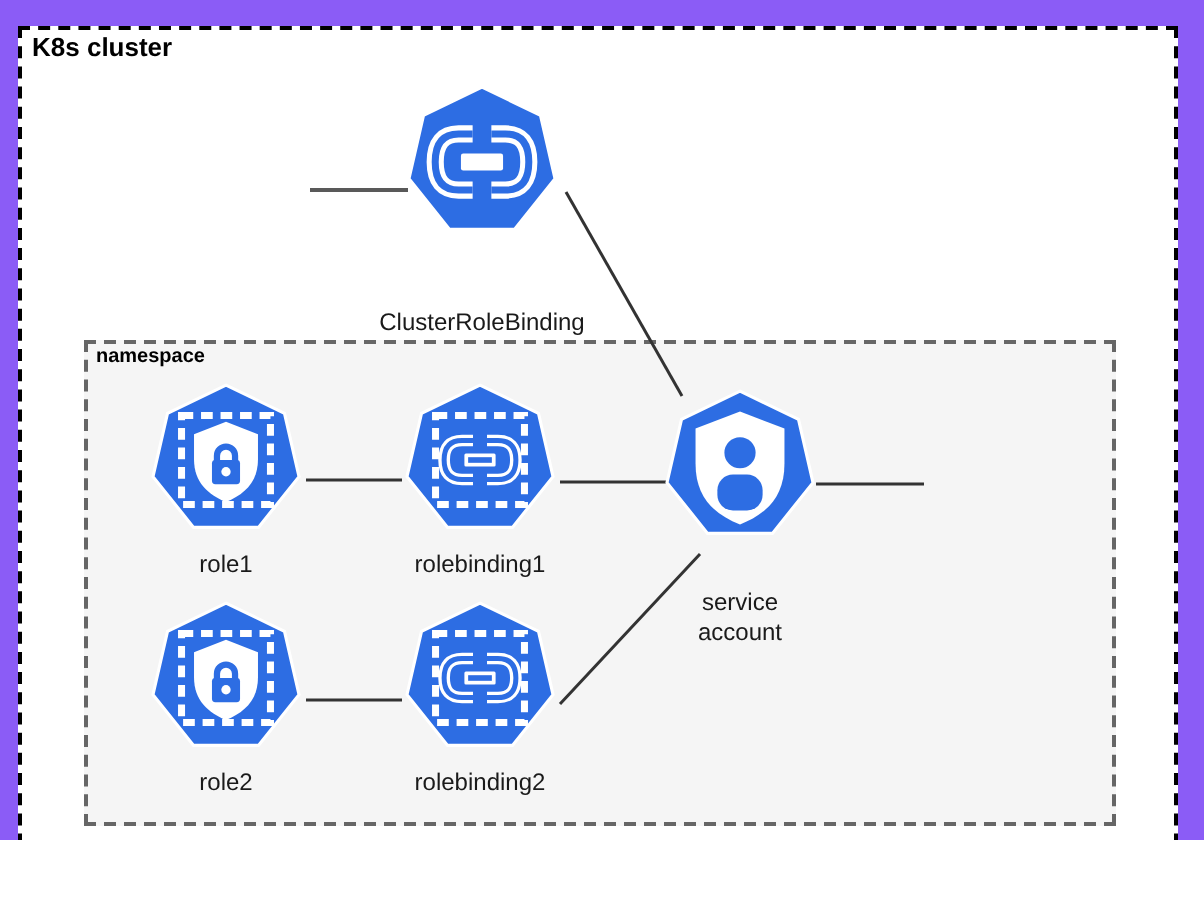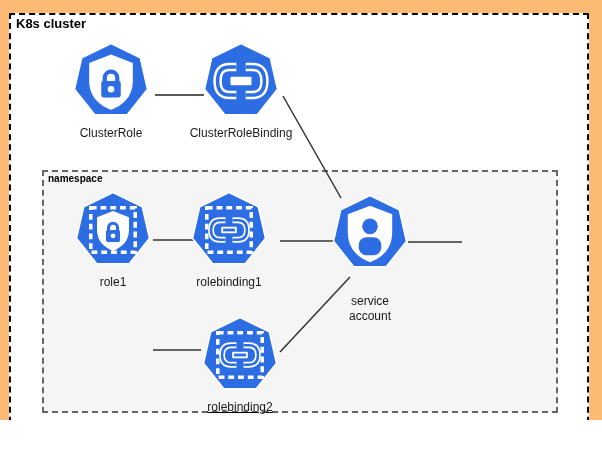--- a/index.html
+++ b/index.html
@@ -1,17 +1,17 @@
 <!DOCTYPE html>
 <html><head>
 <meta charset="utf-8">
 <style>
   html,body { margin:0; padding:0; background:#ffffff; }
   body { font-family:"Liberation Sans", sans-serif; }
-  .stage { position:relative; width:602px; height:420px; background:#fdba74; overflow:hidden; }
+  .stage { position:relative; width:602px; height:420px; background:#8b5cf6; overflow:hidden; }
 
   .cluster-box {
     position:absolute; left:9px; top:13px; width:580px; height:430px;
     border:2px dashed #000000; box-sizing:border-box; background:#ffffff;
   }
   .cluster-label {
     position:absolute; left:16px; top:16px;
     font-size:13px; font-weight:bold; color:#000000; white-space:nowrap;
   }
   .namespace-box {
@@ -27,25 +27,25 @@
 
   .node { position:absolute; display:flex; flex-direction:column; align-items:center; width:130px; }
   .node svg { display:block; }
   .node .label {
     margin-top:6px; font-size:12px; line-height:15px; text-align:center;
     color:#1a1a1a; white-space:nowrap;
   }
   .node .label.wrap { white-space:normal; width:62px; }
 
   .n-clusterrole        { left:46px;  top:42px;  }
-  .n-clusterrolebinding { left:176px; top:42px;  }
+  .n-clusterrolebinding { left:176px; top:42px;gap:28px;  }
   .n-role1              { left:48px;  top:191px; }
-  .n-rolebinding1       { left:164px; top:191px;align-items:center; }
+  .n-rolebinding1       { left:175px; top:191px;align-items:center; }
   .n-role2              { left:48px;  top:300px; }
-  .n-rolebinding2       { left:175px; top:316px;text-decoration:underline; }
+  .n-rolebinding2       { left:175px; top:300px; }
   .n-serviceaccount     { left:305px; top:194px;gap:16px; }
   .n-pod                { left:435px; top:197px; }
 </style>
 </head>
 <body>
 
 <div class="stage">
 
   <div class="cluster-box"></div>
   <div class="cluster-label">K8s cluster</div>
@@ -56,30 +56,20 @@
   <svg class="edges" width="602" height="459">
     <line x1="155" y1="95" x2="204" y2="95" stroke="#595959" stroke-width="2"></line>
     <line x1="283" y1="96" x2="341" y2="198" stroke="#333333" stroke-width="1.5"></line>
     <line x1="153" y1="240" x2="201" y2="240" stroke="#333333" stroke-width="1.5"></line>
     <line x1="280" y1="241" x2="333" y2="241" stroke="#333333" stroke-width="1.5"></line>
     <line x1="153" y1="350" x2="201" y2="350" stroke="#333333" stroke-width="1.5"></line>
     <line x1="280" y1="352" x2="350" y2="277" stroke="#333333" stroke-width="1.5"></line>
     <line x1="408" y1="242" x2="462" y2="242" stroke="#333333" stroke-width="1.5"></line>
   </svg>
 
-  <div class="node n-clusterrole">
-    <svg viewBox="0 0 100 100" width="78" height="78">
-      <polygon points="50,2 87.5,20.1 96.8,60.7 70.8,93.2 29.2,93.2 3.2,60.7 12.5,20.1" fill="#2D6DE3" stroke="#ffffff" stroke-width="2"></polygon>
-      <path d="M50 16 L78 27 V49 C78 70 66 80.5 50 87 C34 80.5 22 70 22 49 V27 Z" fill="#ffffff"></path>
-      <path d="M42 53 v-7 a8 8 0 0 1 16 0 v7" fill="none" stroke="#2D6DE3" stroke-width="5.5"></path>
-      <rect x="37.5" y="50" width="25" height="21" rx="3" fill="#2D6DE3"></rect>
-      <circle cx="50" cy="60.5" r="4.2" fill="#ffffff"></circle>
-    </svg>
-    <div class="label">ClusterRole</div>
-  </div>
 
   <div class="node n-clusterrolebinding">
     <svg viewBox="0 0 100 100" width="78" height="78">
       <polygon points="50,2 87.5,20.1 96.8,60.7 70.8,93.2 29.2,93.2 3.2,60.7 12.5,20.1" fill="#2D6DE3" stroke="#ffffff" stroke-width="2"></polygon>
       <path d="M44 32 H35 Q20 32 20 50 Q20 68 35 68 H44" fill="none" stroke="#ffffff" stroke-width="11"></path>
       <path d="M44 32 H35 Q20 32 20 50 Q20 68 35 68 H44" fill="none" stroke="#2D6DE3" stroke-width="4.5"></path>
       <path d="M56 32 H65 Q80 32 80 50 Q80 68 65 68 H56" fill="none" stroke="#ffffff" stroke-width="11"></path>
       <path d="M56 32 H65 Q80 32 80 50 Q80 68 65 68 H56" fill="none" stroke="#2D6DE3" stroke-width="4.5"></path>
       <rect x="36.5" y="44.5" width="27" height="11" rx="1.5" fill="#ffffff"></rect>
     </svg>
@@ -105,20 +95,31 @@
       <path d="M45.5 37.5 H38.5 Q27 37.5 27 50 Q27 62.5 38.5 62.5 H45.5" fill="none" stroke="#ffffff" stroke-width="7.5"></path>
       <path d="M45.5 37.5 H38.5 Q27 37.5 27 50 Q27 62.5 38.5 62.5 H45.5" fill="none" stroke="#2D6DE3" stroke-width="3.2"></path>
       <path d="M54.5 37.5 H61.5 Q73 37.5 73 50 Q73 62.5 61.5 62.5 H54.5" fill="none" stroke="#ffffff" stroke-width="7.5"></path>
       <path d="M54.5 37.5 H61.5 Q73 37.5 73 50 Q73 62.5 61.5 62.5 H54.5" fill="none" stroke="#2D6DE3" stroke-width="3.2"></path>
       <rect x="40" y="45.8" width="20" height="8.4" rx="1" fill="#ffffff"></rect>
       <rect x="42.4" y="48.2" width="15.2" height="3.6" fill="#2D6DE3"></rect>
     </svg>
     <div class="label">rolebinding1</div>
   </div>
 
+  <div class="node n-role2">
+    <svg viewBox="0 0 100 100" width="78" height="78">
+      <polygon points="50,2 87.5,20.1 96.8,60.7 70.8,93.2 29.2,93.2 3.2,60.7 12.5,20.1" fill="#2D6DE3" stroke="#ffffff" stroke-width="2"></polygon>
+      <rect x="21.5" y="21.5" width="57" height="57" fill="none" stroke="#ffffff" stroke-width="4.5" stroke-dasharray="7.5 5"></rect>
+      <path d="M50 25.5 L70.5 33.5 V49.5 C70.5 64.5 61.5 72 50 77 C38.5 72 29.5 64.5 29.5 49.5 V33.5 Z" fill="#ffffff"></path>
+      <path d="M44.2 52 v-4.8 a5.8 5.8 0 0 1 11.6 0 v4.8" fill="none" stroke="#2D6DE3" stroke-width="4"></path>
+      <rect x="41" y="50" width="18" height="15.5" rx="2.2" fill="#2D6DE3"></rect>
+      <circle cx="50" cy="57.5" r="3" fill="#ffffff"></circle>
+    </svg>
+    <div class="label">role2</div>
+  </div>
 
   <div class="node n-rolebinding2">
     <svg viewBox="0 0 100 100" width="78" height="78">
       <polygon points="50,2 87.5,20.1 96.8,60.7 70.8,93.2 29.2,93.2 3.2,60.7 12.5,20.1" fill="#2D6DE3" stroke="#ffffff" stroke-width="2"></polygon>
       <rect x="21.5" y="21.5" width="57" height="57" fill="none" stroke="#ffffff" stroke-width="4.5" stroke-dasharray="7.5 5"></rect>
       <path d="M45.5 37.5 H38.5 Q27 37.5 27 50 Q27 62.5 38.5 62.5 H45.5" fill="none" stroke="#ffffff" stroke-width="7.5"></path>
       <path d="M45.5 37.5 H38.5 Q27 37.5 27 50 Q27 62.5 38.5 62.5 H45.5" fill="none" stroke="#2D6DE3" stroke-width="3.2"></path>
       <path d="M54.5 37.5 H61.5 Q73 37.5 73 50 Q73 62.5 61.5 62.5 H54.5" fill="none" stroke="#ffffff" stroke-width="7.5"></path>
       <path d="M54.5 37.5 H61.5 Q73 37.5 73 50 Q73 62.5 61.5 62.5 H54.5" fill="none" stroke="#2D6DE3" stroke-width="3.2"></path>
       <rect x="40" y="45.8" width="20" height="8.4" rx="1" fill="#ffffff"></rect>

